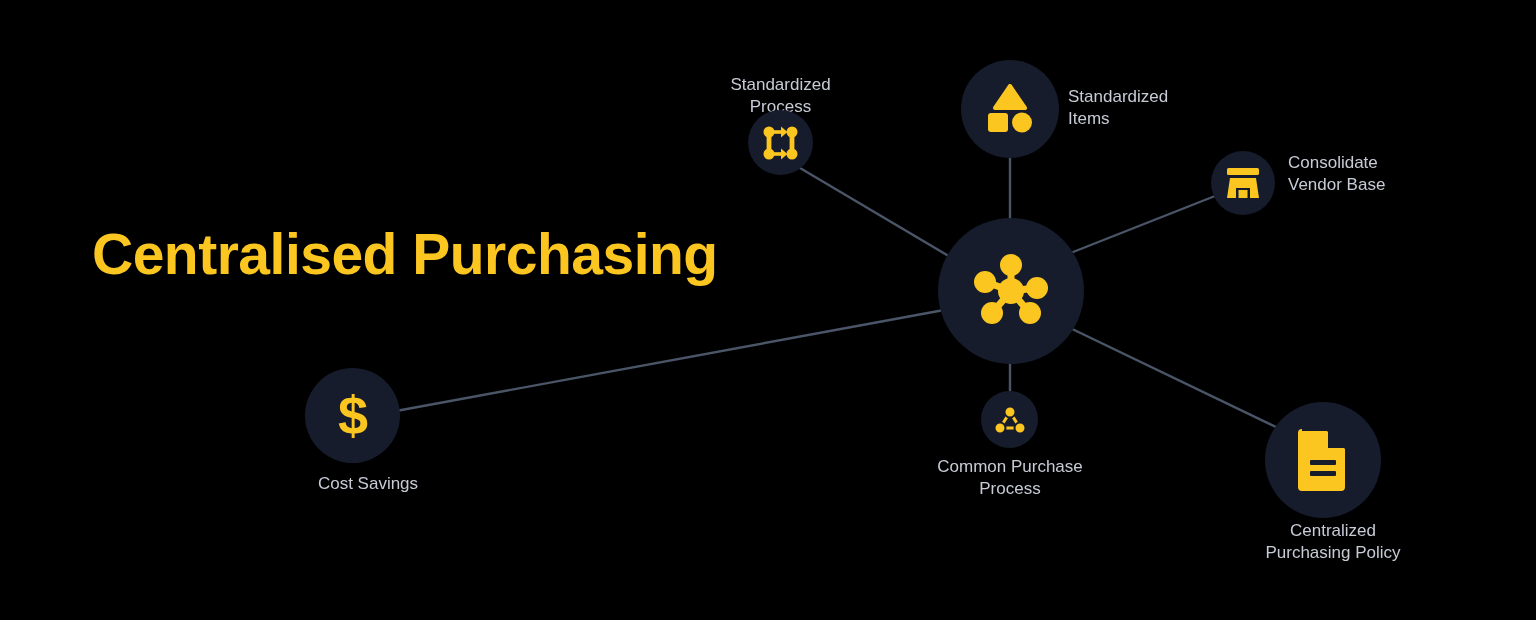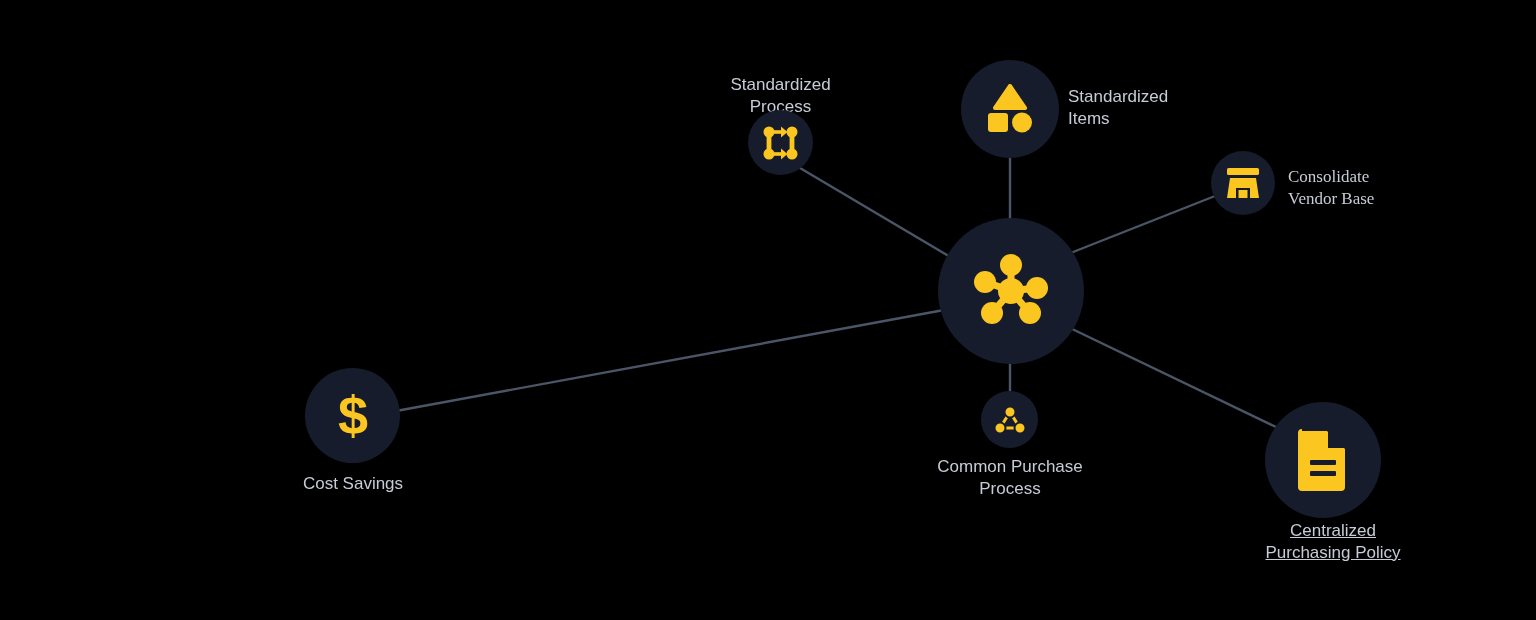--- a/index.html
+++ b/index.html
@@ -76,47 +76,48 @@
   
   #hub .bubble { left: 938px; top: 218px; width: 146px; height: 146px; }
 
   #node-standardized-process .bubble { left: 748px; top: 110px; width: 65px; height: 65px; }
   #node-standardized-process .node-label { left: 679px; top: 74px; width: 203px; }
 
   #node-standardized-items .bubble { left: 961px; top: 60px; width: 98px; height: 98px; }
   #node-standardized-items .node-label { left: 1068px; top: 86px; width: 190px; }
 
   #node-consolidate-vendor .bubble { left: 1211px; top: 151px; width: 64px; height: 64px; }
-  #node-consolidate-vendor .node-label { left: 1288px; top: 166px; width: 200px; font-family: Liberation Serif, serif; }
+  #node-consolidate-vendor .node-label { left: 1288px; top: 152px; width: 200px; }
 
   #node-centralized-policy .bubble { left: 1265px; top: 402px; width: 116px; height: 116px; }
-  #node-centralized-policy .node-label { left: 1218px; top: 520px; width: 230px; text-decoration: underline; }
+  #node-centralized-policy .node-label { left: 1218px; top: 520px; width: 230px; }
 
   #node-common-process .bubble { left: 981px; top: 391px; width: 57px; height: 57px; }
   #node-common-process .node-label { left: 910px; top: 456px; width: 200px; }
 
   #node-cost-savings .bubble { left: 305px; top: 368px; width: 95px; height: 95px; }
-  #node-cost-savings .node-label { left: 253px; top: 473px; width: 200px; }
+  #node-cost-savings .node-label { left: 268px; top: 473px; width: 200px; }
 </style>
 </head>
 <body>
 
 <div id="stage">
 
   <svg id="connectors" viewBox="0 0 1536 620" width="1536" height="620">
     <g stroke="#4B5568" stroke-width="2.4" fill="none" stroke-linecap="round">
       <line x1="800" y1="168" x2="952" y2="258"></line>
       <line x1="1010" y1="156" x2="1010" y2="222"></line>
       <line x1="1215" y1="196" x2="1068" y2="254"></line>
       <line x1="1068" y1="327" x2="1278" y2="428"></line>
       <line x1="1010" y1="362" x2="1010" y2="394"></line>
       <line x1="396" y1="411" x2="944" y2="310"></line>
     </g>
   </svg>
 
+  <div id="page-title">Centralised Purchasing</div>
 
   <div class="node" id="hub">
     <div class="bubble">
       <span>
         <svg width="84" height="84" viewBox="0 0 84 84">
           <g stroke="#FCC620" stroke-width="7" stroke-linecap="round">
             <line x1="42" y1="42" x2="42" y2="17"></line>
             <line x1="42" y1="42" x2="17" y2="33"></line>
             <line x1="42" y1="42" x2="67" y2="39"></line>
             <line x1="42" y1="42" x2="24" y2="63"></line>

